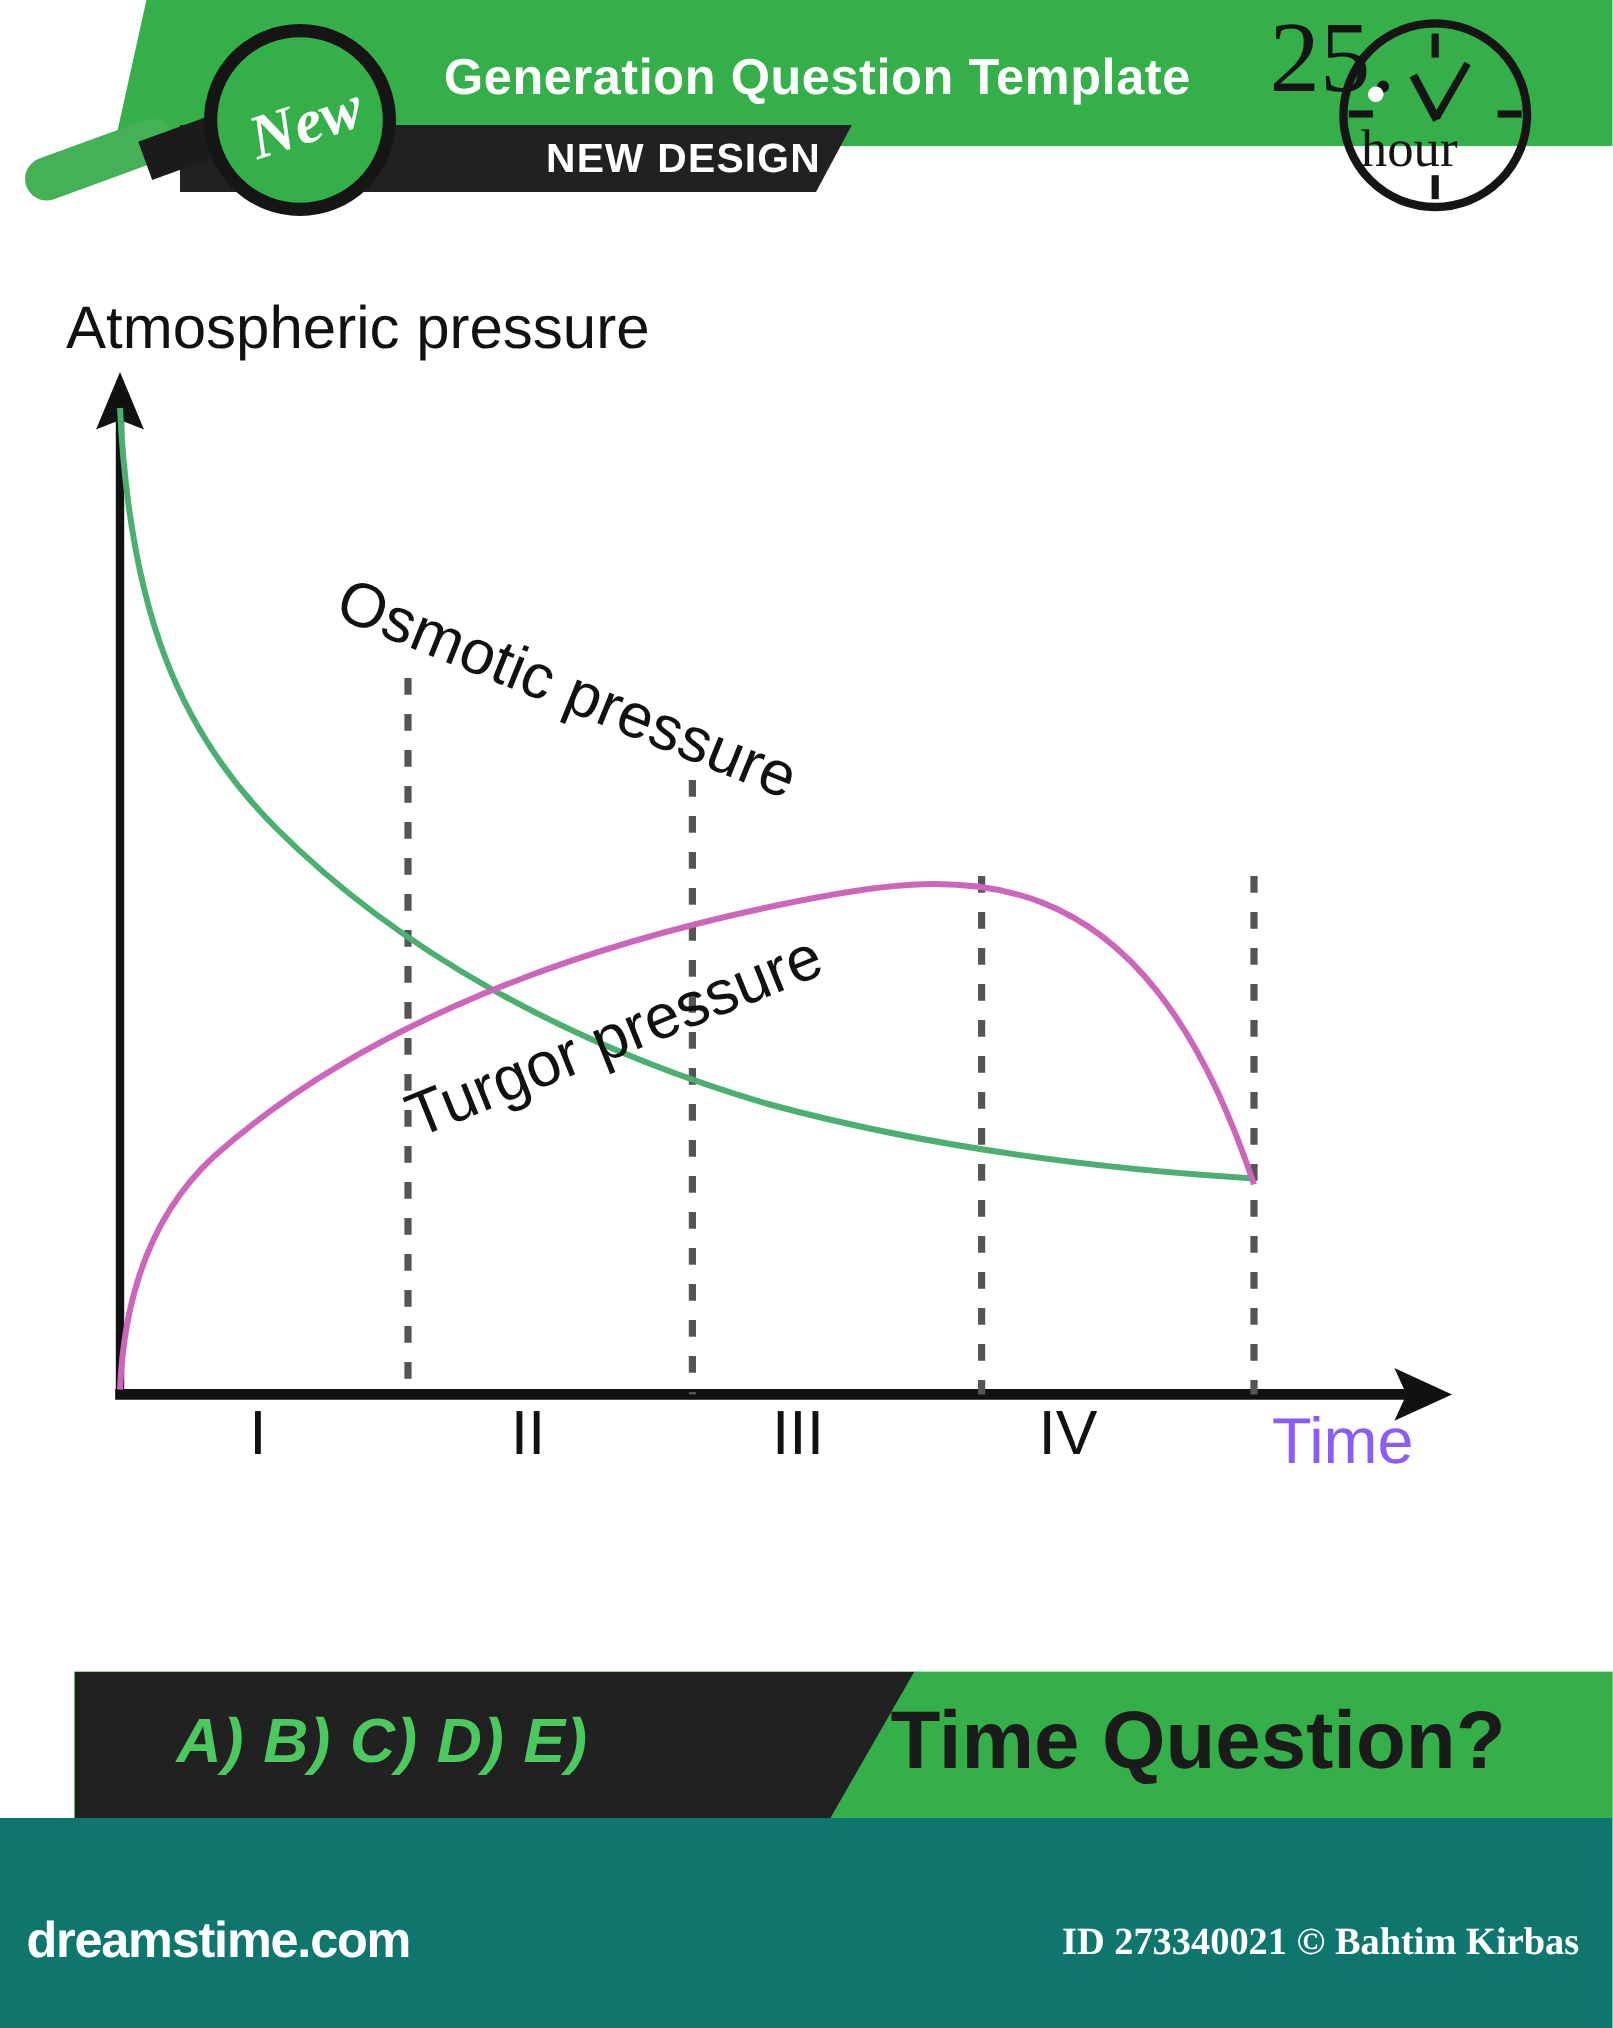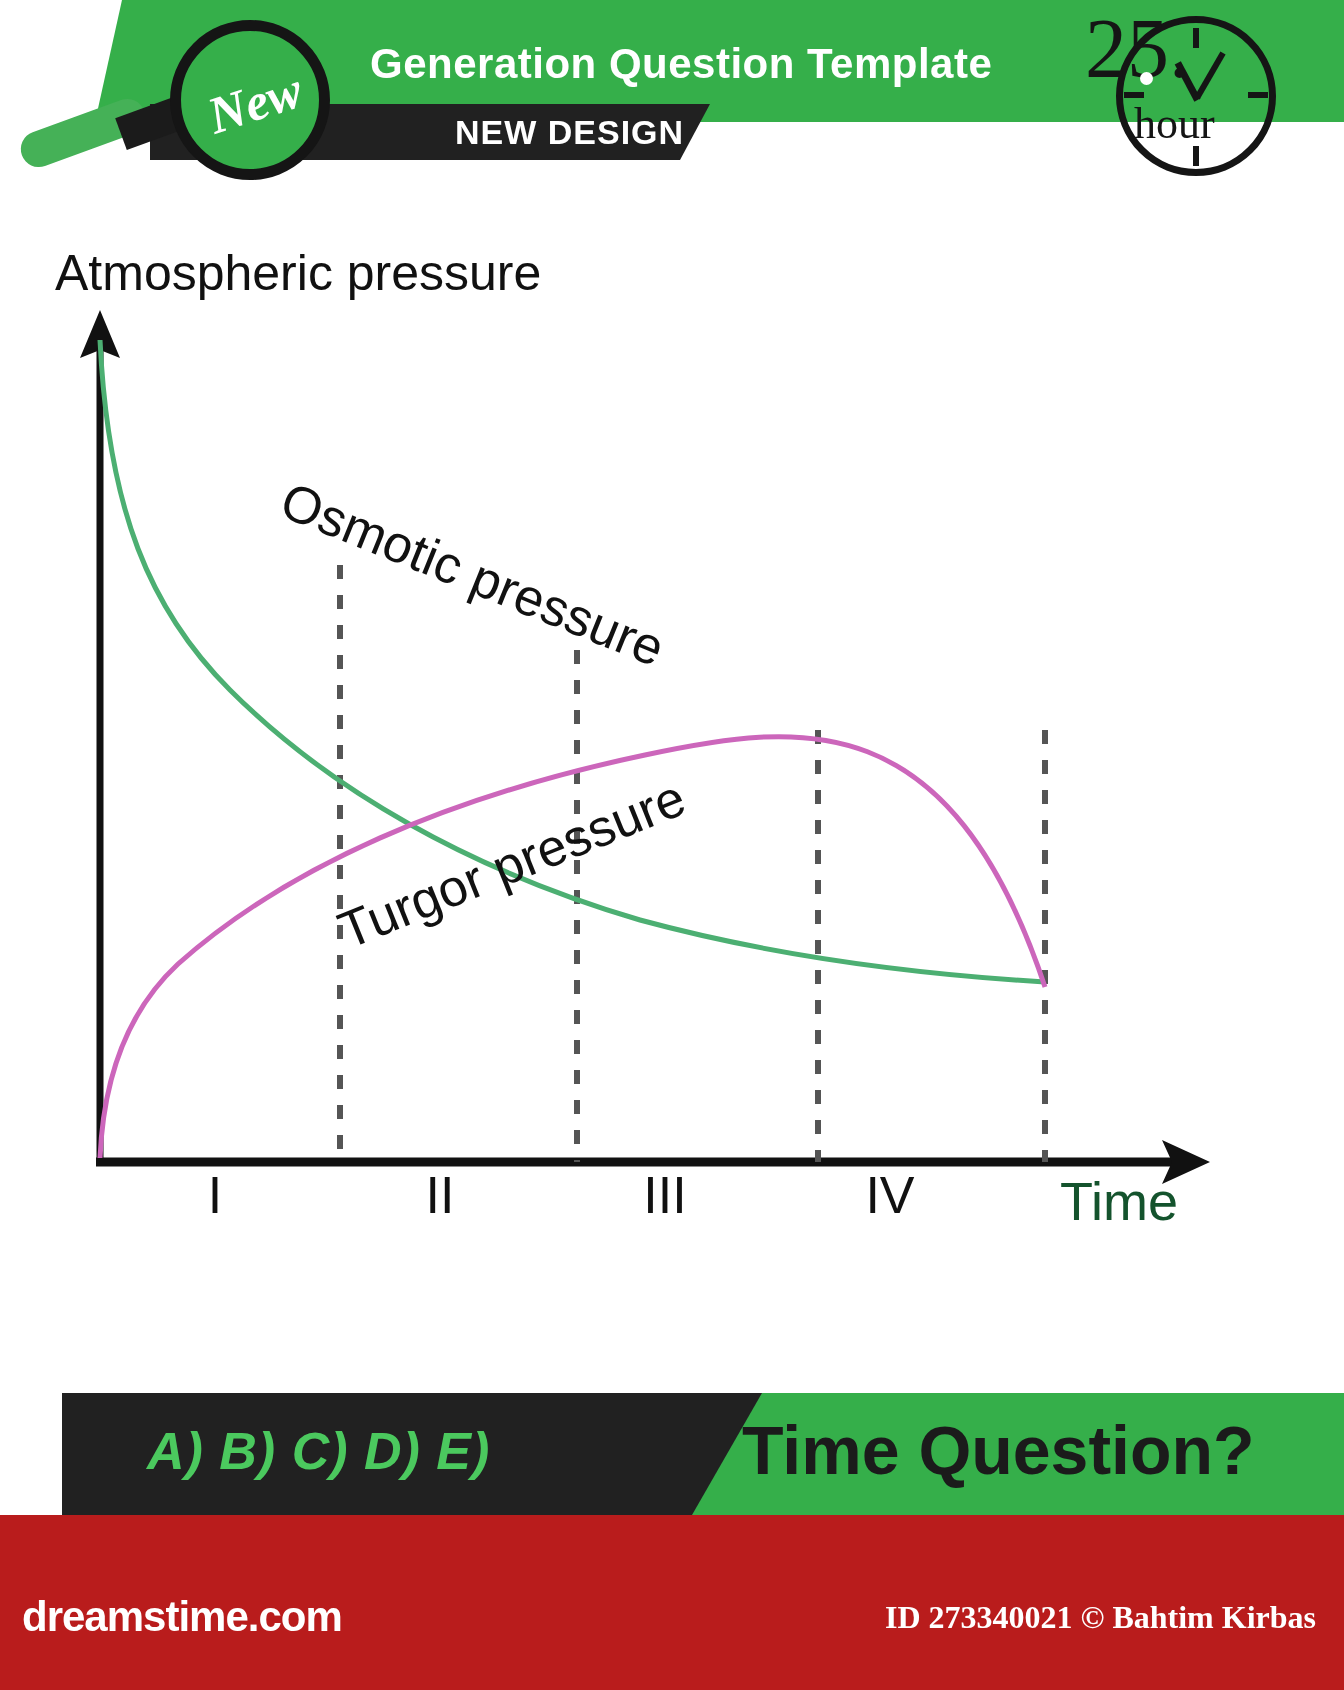--- a/index.html
+++ b/index.html
@@ -83,21 +83,20 @@
     background:#151515;transform-origin:bottom center;transform:rotate(30deg);
   }
   .clock-hand-hour{
     position:absolute;left:96px;top:52px;width:7px;height:42px;
     background:#151515;transform-origin:bottom center;transform:rotate(-28deg);
   }
   .clock-25{
     position:absolute;left:-40px;top:-6px;
     font-size:84px;font-weight:normal;color:#151515;
     font-family:"Liberation Serif", serif;
-    margin-left:27px;
   }
   .clock-hour{
     position:absolute;left:36px;top:92px;
     font-size:44px;color:#151515;
     font-family:"Liberation Serif", serif;
   }
   .clock-dot{
     position:absolute;left:42px;top:66px;width:13px;height:13px;
     background:#ffffff;border-radius:50%;
   }
@@ -112,21 +111,21 @@
     margin-top:12px;
   }
   .curve-label{
     position:absolute;font-size:52px;color:#111;white-space:nowrap;
     font-family:"Liberation Sans", sans-serif;
   }
   .label-osmotic{left:295px;top:260px;transform:rotate(22deg);transform-origin:left top;}
   .label-turgor{left:330px;top:695px;transform:rotate(-22deg);transform-origin:left top;}
   .x-axis-title{
     position:absolute;left:1060px;top:960px;
-    font-size:54px;color:#14532d;
+    font-size:54px;color:#8b5cf6;
     font-family:"Liberation Sans", sans-serif;
   }
   .roman{
     position:absolute;top:955px;
     font-size:52px;color:#111;text-align:center;width:80px;
     font-family:"Liberation Sans", sans-serif;
   }
 
   
   .bottom-banner{position:absolute;left:16px;top:1393px;width:1344px;height:158px;margin-left:46px;}
@@ -142,21 +141,21 @@
     color:#4BC95E;font-size:52px;font-weight:bold;font-style:italic;
     font-family:"Liberation Sans", sans-serif;letter-spacing:1px;
   }
   .bb-question{
     position:absolute;left:680px;top:18px;
     color:#1b1b1b;font-size:68px;font-weight:bold;
     font-family:"Liberation Sans", sans-serif;
   }
 
   
-  .footer{position:absolute;left:0;top:1515px;width:1344px;height:175px;background:#b91c1c;}
+  .footer{position:absolute;left:0;top:1515px;width:1344px;height:175px;background:#0f766e;}
   .footer-logo{
     position:absolute;left:22px;top:78px;
     color:#ffffff;font-size:42px;font-weight:bold;
     font-family:"Liberation Sans", sans-serif;letter-spacing:-1px;
   }
   .footer-id{
     position:absolute;right:28px;top:84px;
     color:#ffffff;font-size:32px;font-weight:bold;
     font-family:Liberation Serif, serif;
   }

